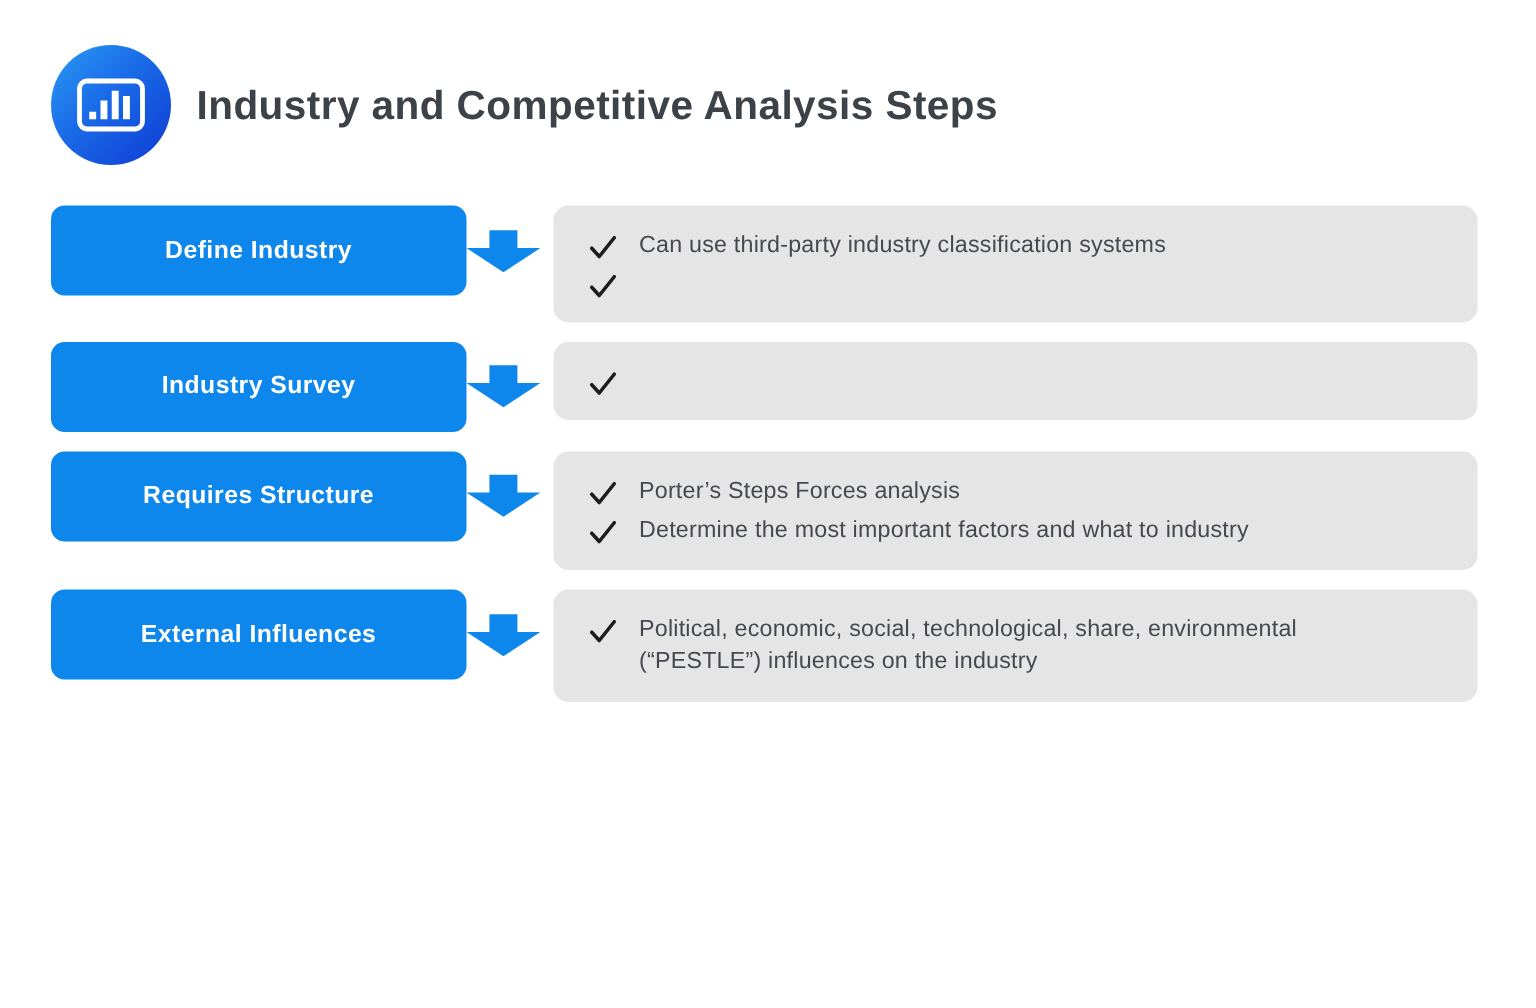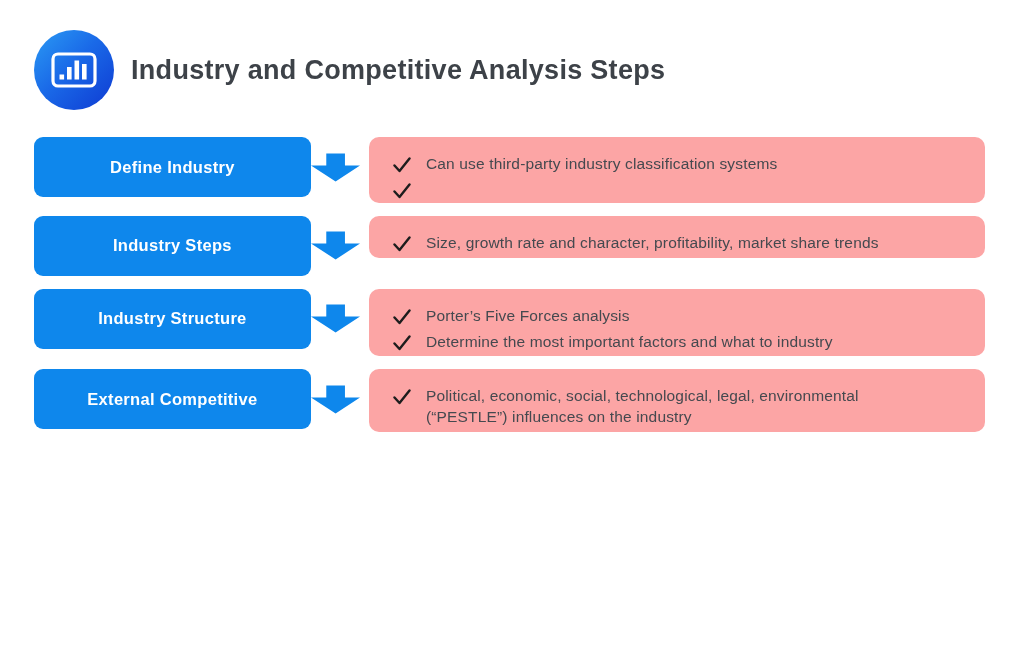--- a/index.html
+++ b/index.html
@@ -39,22 +39,22 @@
   }
   .step-box {
     width: 100%; height: 60px;
     background: #0e87ec; border-radius: 9px;
     display: flex; align-items: center; justify-content: center;
     color: #ffffff; font-weight: bold; font-size: 16.5px;
     letter-spacing: 0.3px;
   }
   .arrow-down { display: block; margin-top: 0px; }
   .panel {
-    flex: 1; background: #fca5a5; border-radius: 10px;
-    padding: 17px 24px 4px 24px;
+    flex: 1; background: #e5e5e5; border-radius: 10px;
+    padding: 17px 24px 16px 24px;
     display: flex; flex-direction: column; gap: 5px;
   }
   .bullet { display: flex; gap: 15px; align-items: flex-start; }
   .check-icon { flex: none; margin-top: 3px; display: block; }
   .bullet-text {
     font-size: 15.5px; color: #45494f; line-height: 1.34;
     max-width: 455px; letter-spacing: 0.15px;
   }
 </style>
 </head>
@@ -95,74 +95,73 @@
         <svg class="check-icon" width="18" height="16" viewBox="0 0 18 16">
           <path d="M1.5 8.5 L6.5 14 L16.5 1.5" fill="none" stroke="#1d1d1d" stroke-width="2.4" stroke-linecap="round" stroke-linejoin="round"></path>
         </svg>
       </div>
     </div>
   </div>
 
   <div class="row">
     <div class="left-col">
       <div class="step-box">
-        <span>Industry Steps</span>
+        <span>Industry Survey</span>
       </div>
       <svg class="arrow-down" width="58" height="33" viewBox="0 0 58 33">
         <path d="M18 0 H40 V14 H58 L29 33 L0 14 H18 Z" fill="#0e87ec"></path>
       </svg>
     </div>
     <div class="panel">
       <div class="bullet">
         <svg class="check-icon" width="18" height="16" viewBox="0 0 18 16">
           <path d="M1.5 8.5 L6.5 14 L16.5 1.5" fill="none" stroke="#1d1d1d" stroke-width="2.4" stroke-linecap="round" stroke-linejoin="round"></path>
         </svg>
-        <span class="bullet-text">Size, growth rate and character, profitability, market share trends</span>
       </div>
     </div>
   </div>
 
   <div class="row">
     <div class="left-col">
       <div class="step-box">
-        <span>Industry Structure</span>
+        <span>Requires Structure</span>
       </div>
       <svg class="arrow-down" width="58" height="33" viewBox="0 0 58 33">
         <path d="M18 0 H40 V14 H58 L29 33 L0 14 H18 Z" fill="#0e87ec"></path>
       </svg>
     </div>
     <div class="panel">
       <div class="bullet">
         <svg class="check-icon" width="18" height="16" viewBox="0 0 18 16">
           <path d="M1.5 8.5 L6.5 14 L16.5 1.5" fill="none" stroke="#1d1d1d" stroke-width="2.4" stroke-linecap="round" stroke-linejoin="round"></path>
         </svg>
-        <span class="bullet-text">Porter’s Five Forces analysis</span>
+        <span class="bullet-text">Porter’s Steps Forces analysis</span>
       </div>
       <div class="bullet">
         <svg class="check-icon" width="18" height="16" viewBox="0 0 18 16">
           <path d="M1.5 8.5 L6.5 14 L16.5 1.5" fill="none" stroke="#1d1d1d" stroke-width="2.4" stroke-linecap="round" stroke-linejoin="round"></path>
         </svg>
         <span class="bullet-text">Determine the most important factors and what to industry</span>
       </div>
     </div>
   </div>
 
   <div class="row">
     <div class="left-col">
       <div class="step-box">
-        <span>External Competitive</span>
+        <span>External Influences</span>
       </div>
       <svg class="arrow-down" width="58" height="33" viewBox="0 0 58 33">
         <path d="M18 0 H40 V14 H58 L29 33 L0 14 H18 Z" fill="#0e87ec"></path>
       </svg>
     </div>
     <div class="panel">
       <div class="bullet">
         <svg class="check-icon" width="18" height="16" viewBox="0 0 18 16">
           <path d="M1.5 8.5 L6.5 14 L16.5 1.5" fill="none" stroke="#1d1d1d" stroke-width="2.4" stroke-linecap="round" stroke-linejoin="round"></path>
         </svg>
-        <span class="bullet-text">Political, economic, social, technological, legal, environmental (“PESTLE”) influences on the industry</span>
+        <span class="bullet-text">Political, economic, social, technological, share, environmental (“PESTLE”) influences on the industry</span>
       </div>
     </div>
   </div>
 
 
 </div>
 
 </body></html>

